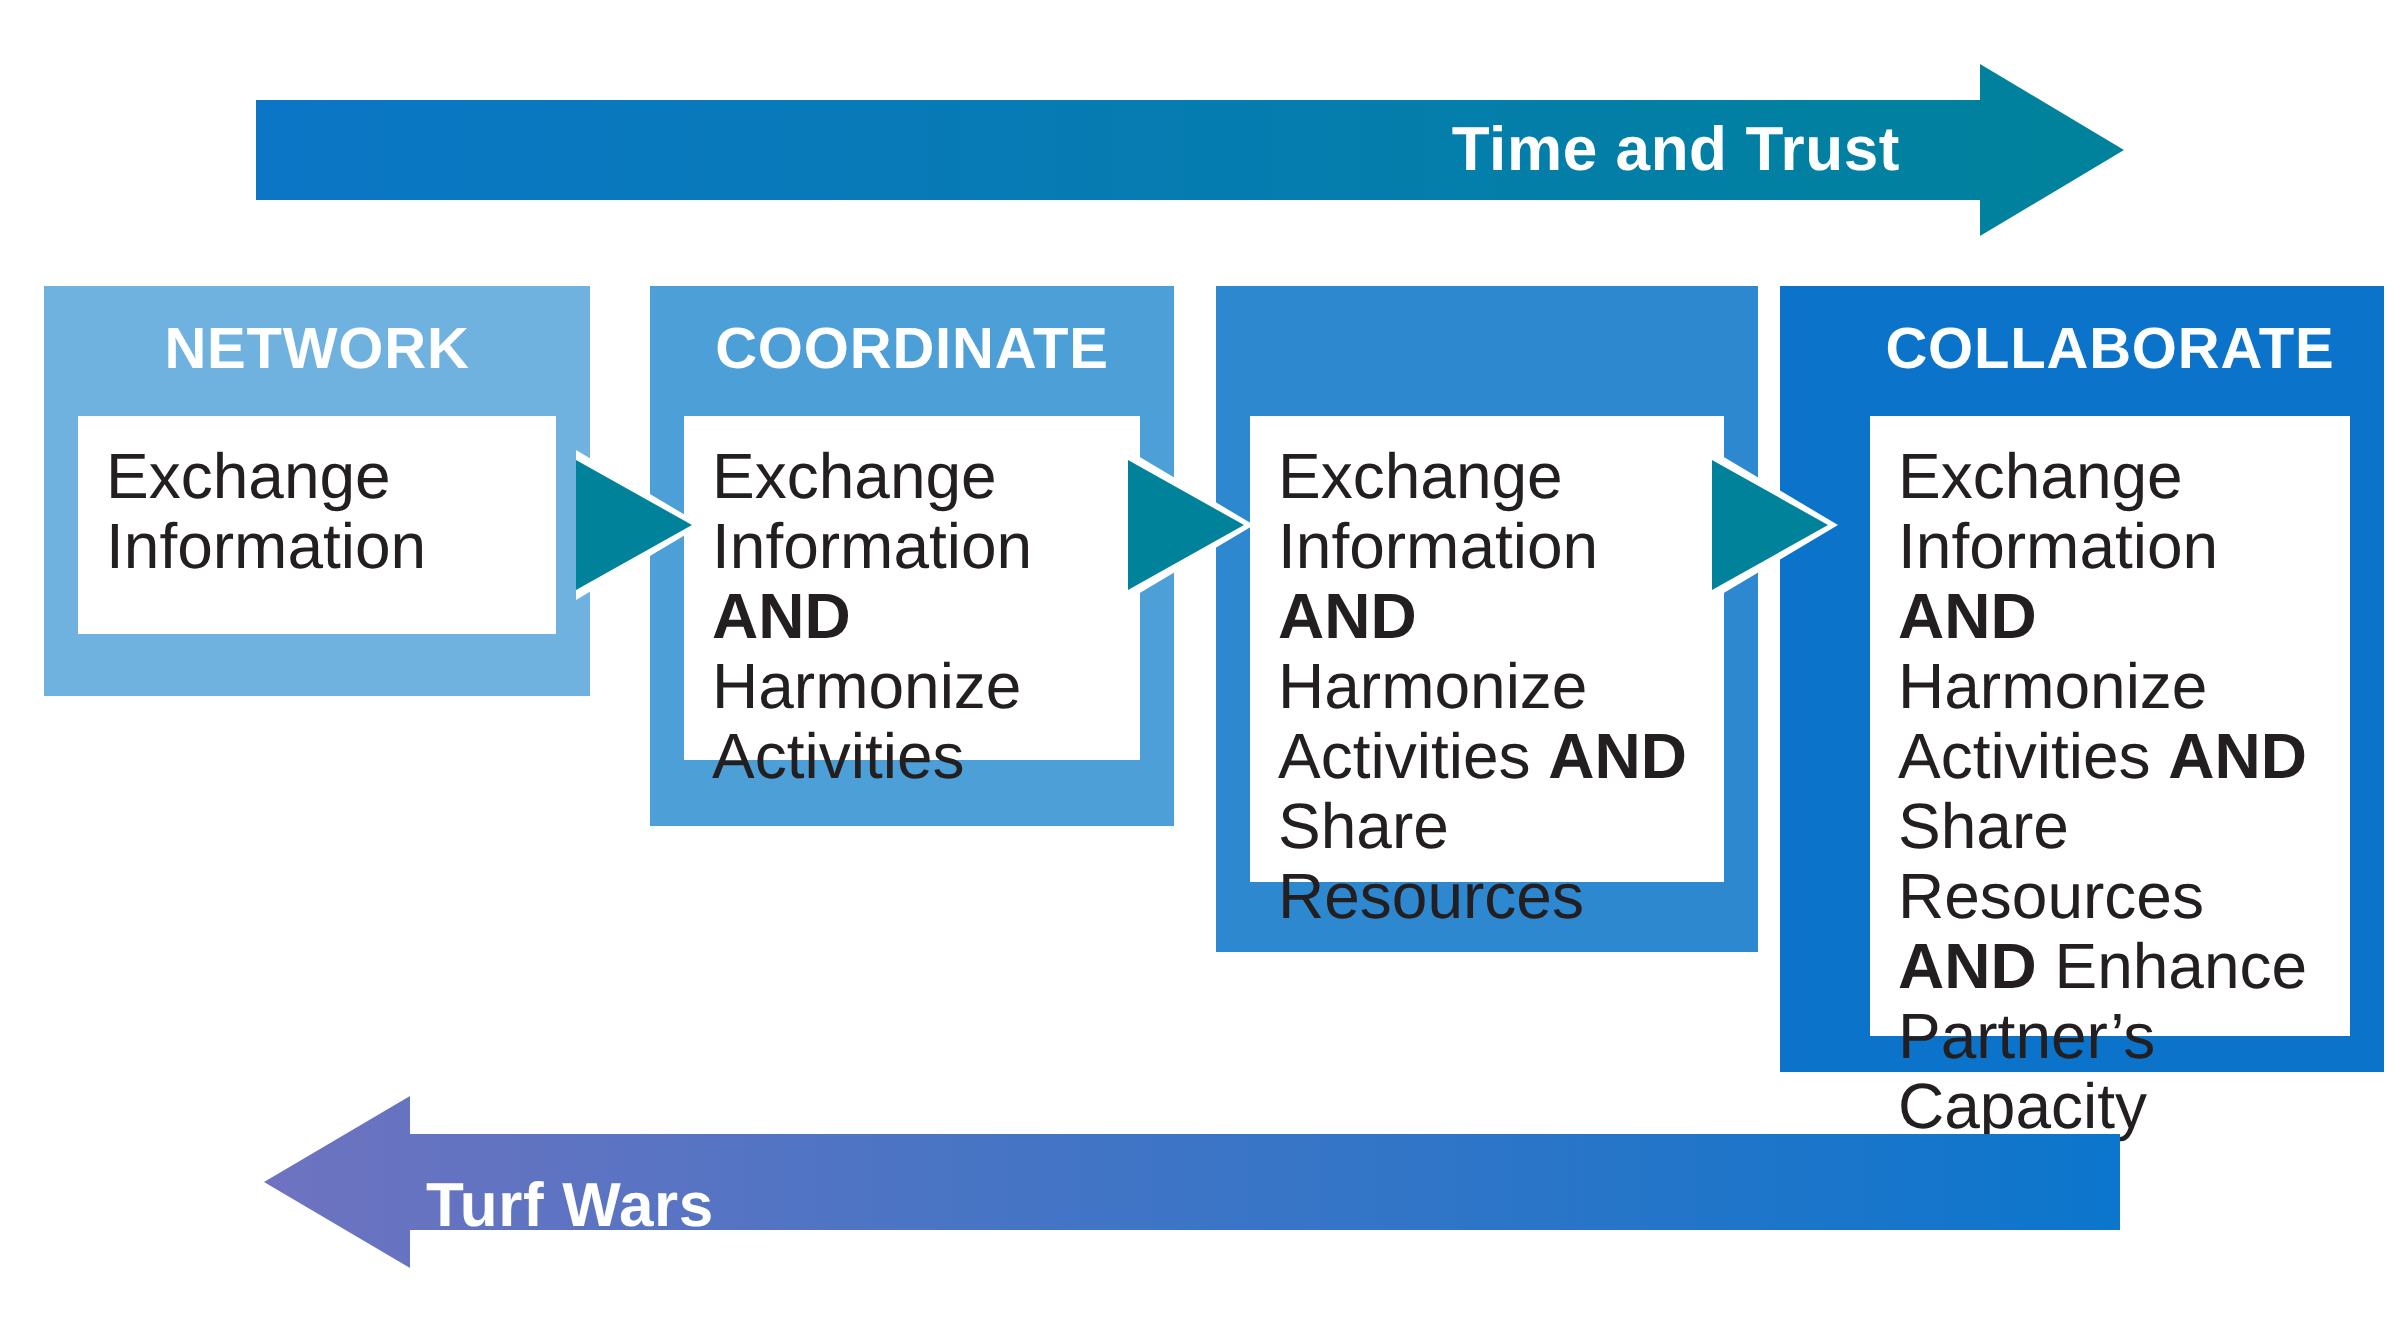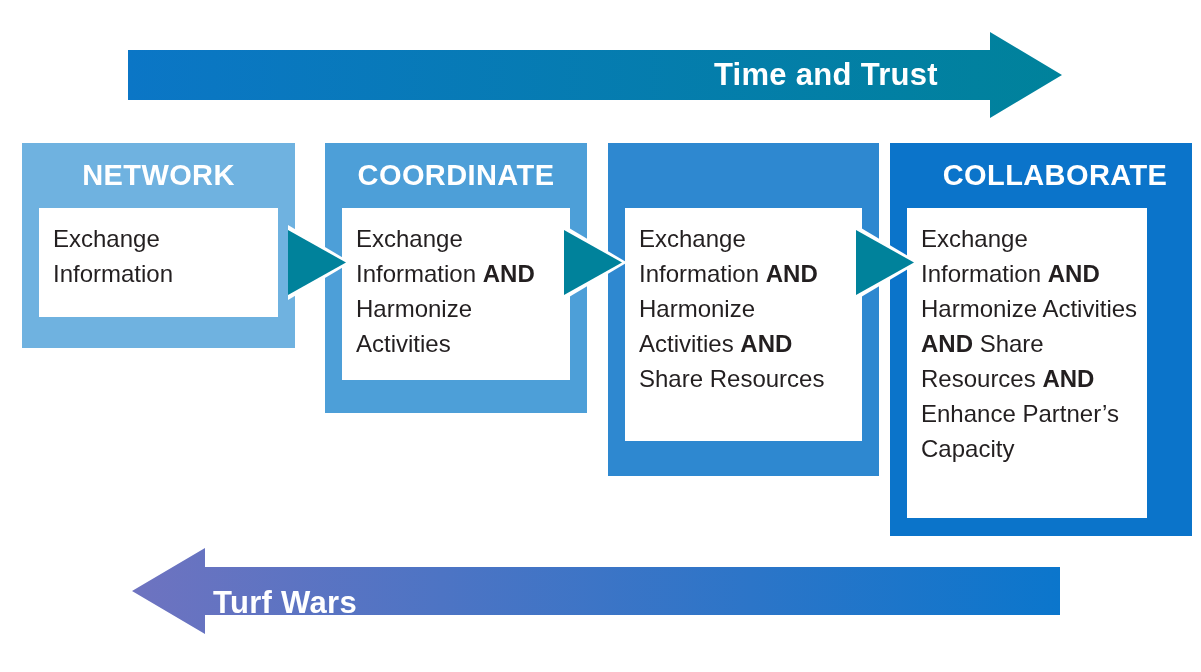--- a/index.html
+++ b/index.html
@@ -34,62 +34,62 @@
     font-size:29px;
     font-weight:700;
     letter-spacing:0.4px;
   }
   .stage-content{
     position:absolute;
     left:17px;
     background:#ffffff;
     box-sizing:border-box;
     padding:13px 8px 0 14px;
-    font-size:24px;
+    font-size:32px;
     line-height:35px;
     color:#231f20;
   }
   .seg-bold{font-weight:700;}
   .connector{position:absolute;top:225px;width:64px;height:75px;}
 </style>
 </head>
 <body>
 
 <div id="canvas">
 
   <svg class="abs" style="left:128px;top:30px;" width="934" height="90" viewBox="0 0 934 90">
     <defs>
       <linearGradient id="gradTop" x1="0" y1="0" x2="1" y2="0">
         <stop offset="0" stop-color="#0B76C6"></stop>
         <stop offset="1" stop-color="#00829B"></stop>
       </linearGradient>
     </defs>
     <polygon points="0,20 862,20 862,2 934,45 862,88 862,70 0,70" fill="url(#gradTop)"></polygon>
   </svg>
-  <div class="banner-label" style="left:116px;top:30px;width:934px;height:90px;">
+  <div class="banner-label" style="left:128px;top:30px;width:934px;height:90px;">
     <span class="banner-label" style="right:112px;top:27px;">Time and Trust</span>
   </div>
 
   <div class="stage" style="left: 22px; width: 273px; height: 205px; background-color: rgb(111, 178, 224);">
     <div class="stage-title">NETWORK</div>
     <div class="stage-content" style="top:65px;width:239px;height:109px;"><span>Exchange Information</span></div>
   </div>
 
   <div class="stage" style="left: 325px; width: 262px; height: 270px; background-color: rgb(77, 159, 216);">
     <div class="stage-title">COORDINATE</div>
     <div class="stage-content" style="top:65px;width:228px;height:172px;"><span>Exchange Information </span><span class="seg-bold">AND</span><span> Harmonize Activities</span></div>
   </div>
 
   <div class="stage" style="left: 608px; width: 271px; height: 333px; background-color: rgb(46, 136, 208);">
     <div class="stage-content" style="top:65px;width:237px;height:233px;"><span>Exchange Information </span><span class="seg-bold">AND</span><span> Harmonize Activities </span><span class="seg-bold">AND</span><span> Share Resources</span></div>
   </div>
 
   <div class="stage" style="left: 890px; width: 274px; height: 393px; background-color: rgb(11, 116, 202); padding-left: 28px;">
     <div class="stage-title">COLLABORATE</div>
-    <div class="stage-content" style="top:65px;width:240px;height:310px;"><span>Exchange Information </span><span class="seg-bold">AND</span><span> Harmonize Activities </span><span class="seg-bold">AND</span><span> Share Resources </span><span class="seg-bold">AND</span><span> Enhance Partner’s Capacity</span></div>
+    <div class="stage-content" style="top:65px;width:240px;height:310px;margin-left:28px;"><span>Exchange Information </span><span class="seg-bold">AND</span><span> Harmonize Activities </span><span class="seg-bold">AND</span><span> Share Resources </span><span class="seg-bold">AND</span><span> Enhance Partner’s Capacity</span></div>
   </div>
 
   <svg class="connector" style="left:288px;" viewBox="0 0 64 75">
     <polygon points="0,0 63,37.5 0,75" fill="#ffffff"></polygon>
     <polygon points="0,5 58,37.5 0,70" fill="#00829B"></polygon>
   </svg>
   <svg class="connector" style="left:564px;" viewBox="0 0 64 75">
     <polygon points="0,0 63,37.5 0,75" fill="#ffffff"></polygon>
     <polygon points="0,5 58,37.5 0,70" fill="#00829B"></polygon>
   </svg>

